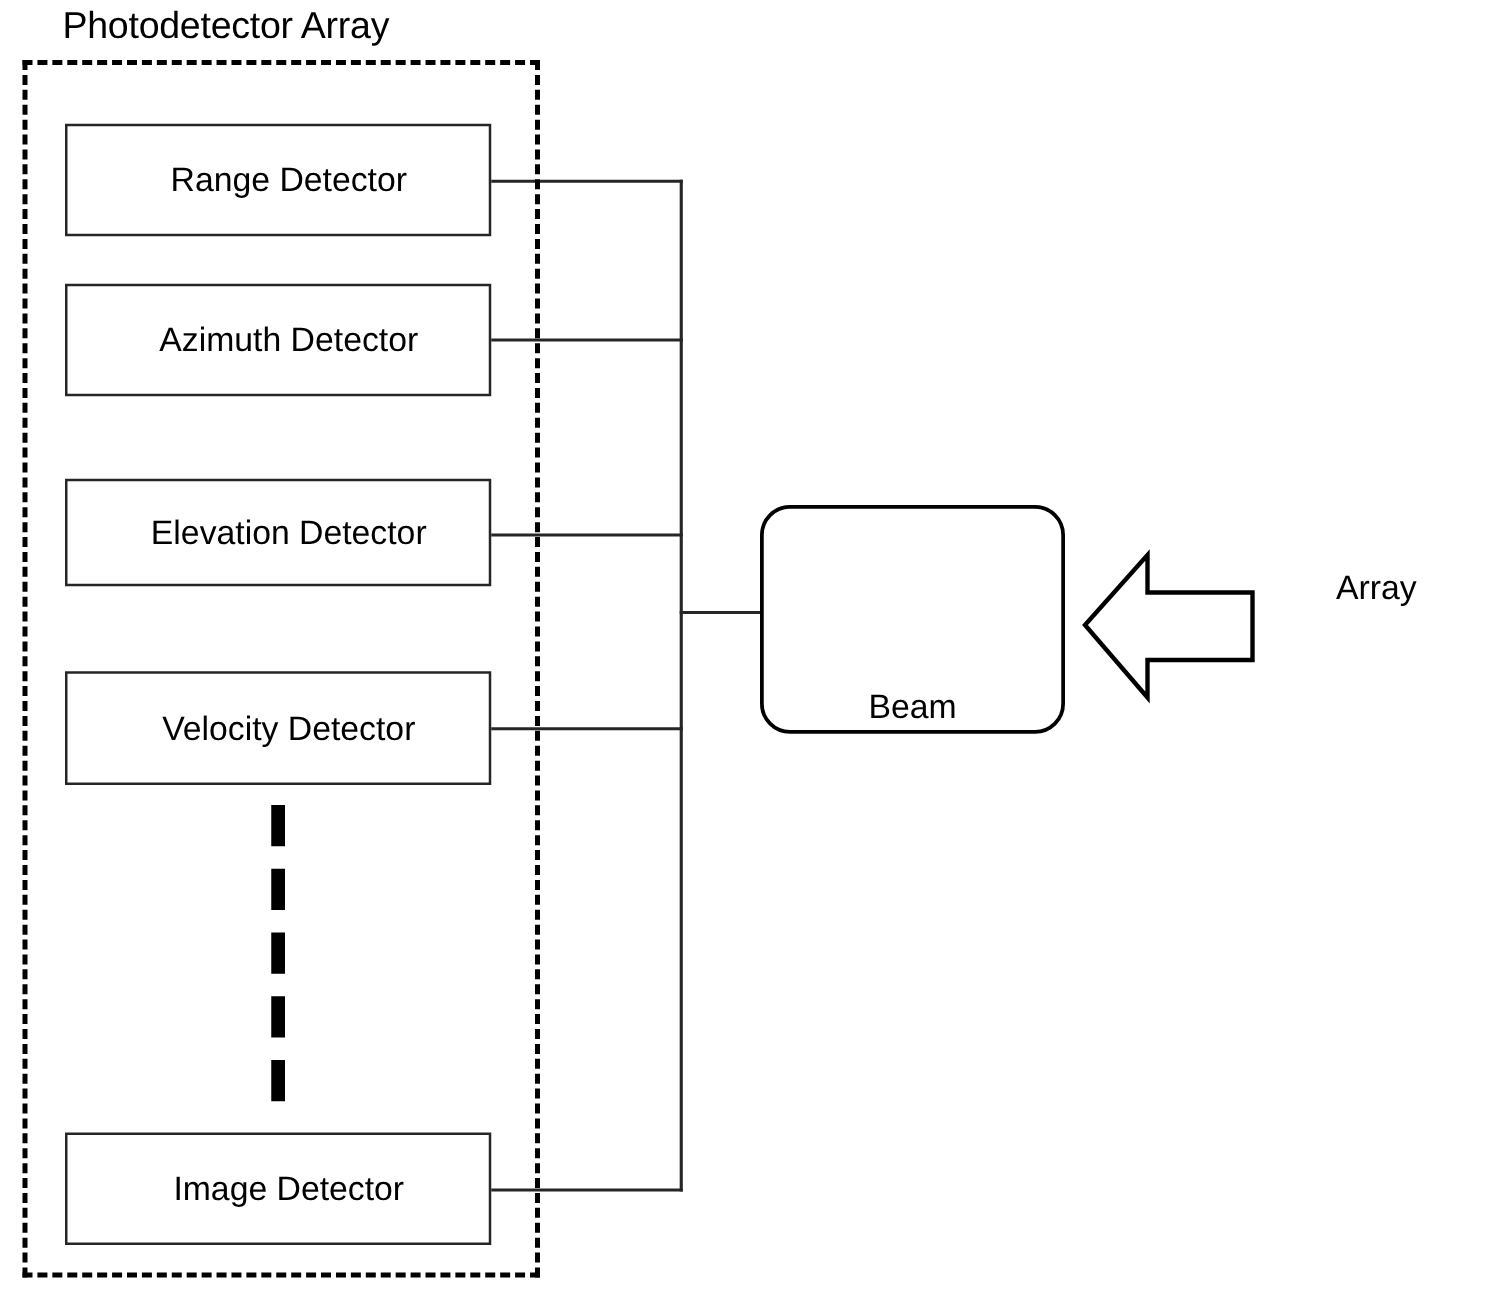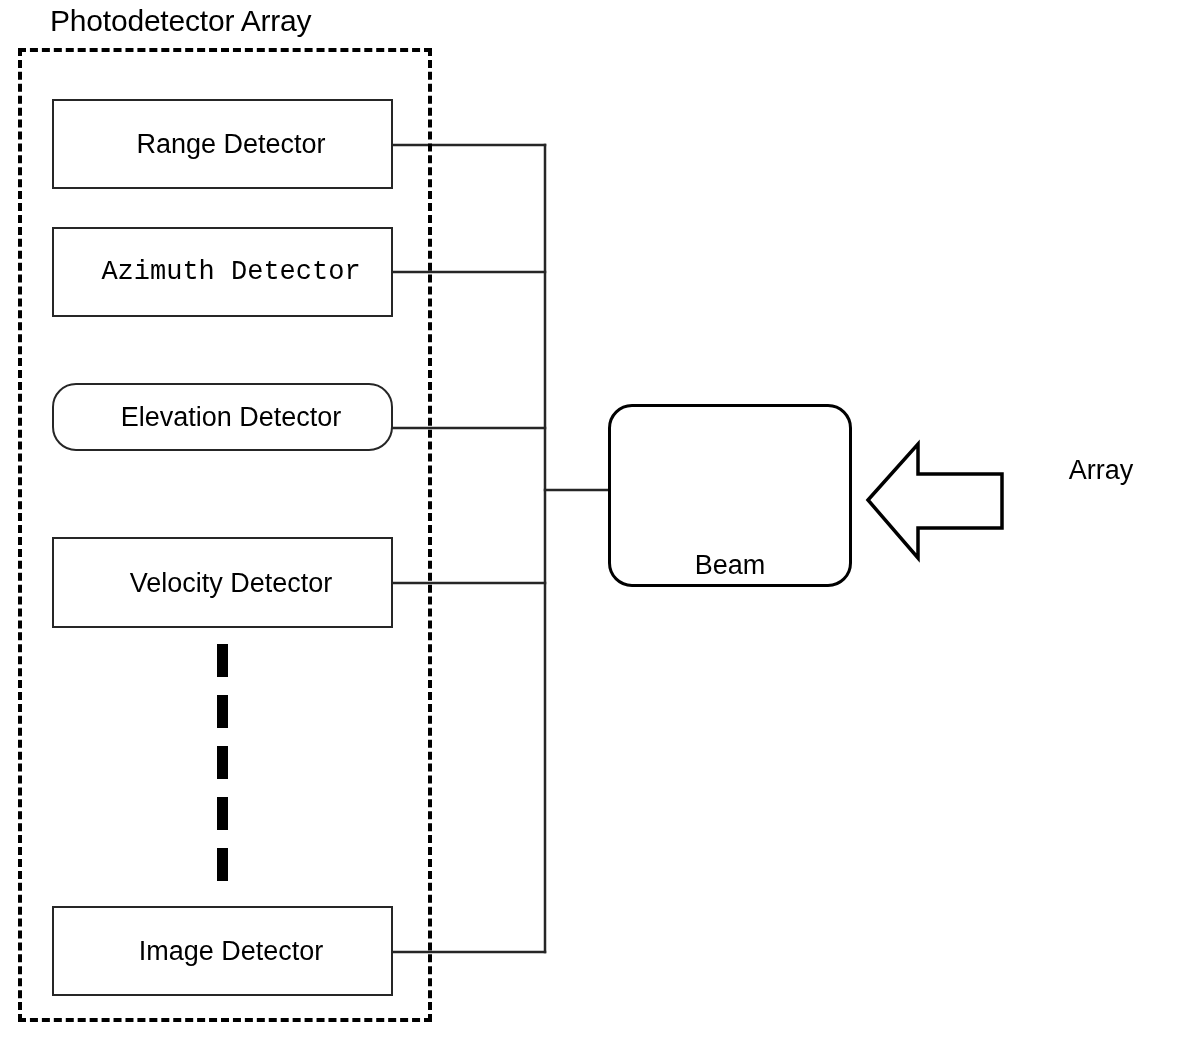--- a/index.html
+++ b/index.html
@@ -65,22 +65,22 @@
     padding-left: 17px;
   }
   .detector-label {
     font-size: 27px;
     line-height: 32px;
     white-space: nowrap;
     color: #000000;
   }
 
   #box-range     { top: 99px;  height: 90px; }
-  #box-azimuth   { top: 227px; height: 90px; font-family: Liberation Mono, monospace; }
-  #box-elevation { top: 383px; height: 68px; border-radius: 24px; }
+  #box-azimuth   { top: 227px; height: 90px; }
+  #box-elevation { top: 383px; height: 86px; }
   #box-velocity  { top: 537px; height: 91px; }
   #box-image     { top: 906px; height: 90px; }
 
   
   .ellipsis {
     position: absolute;
     left: 217px;
     top: 644px;
     width: 11px;
     height: 238px;

